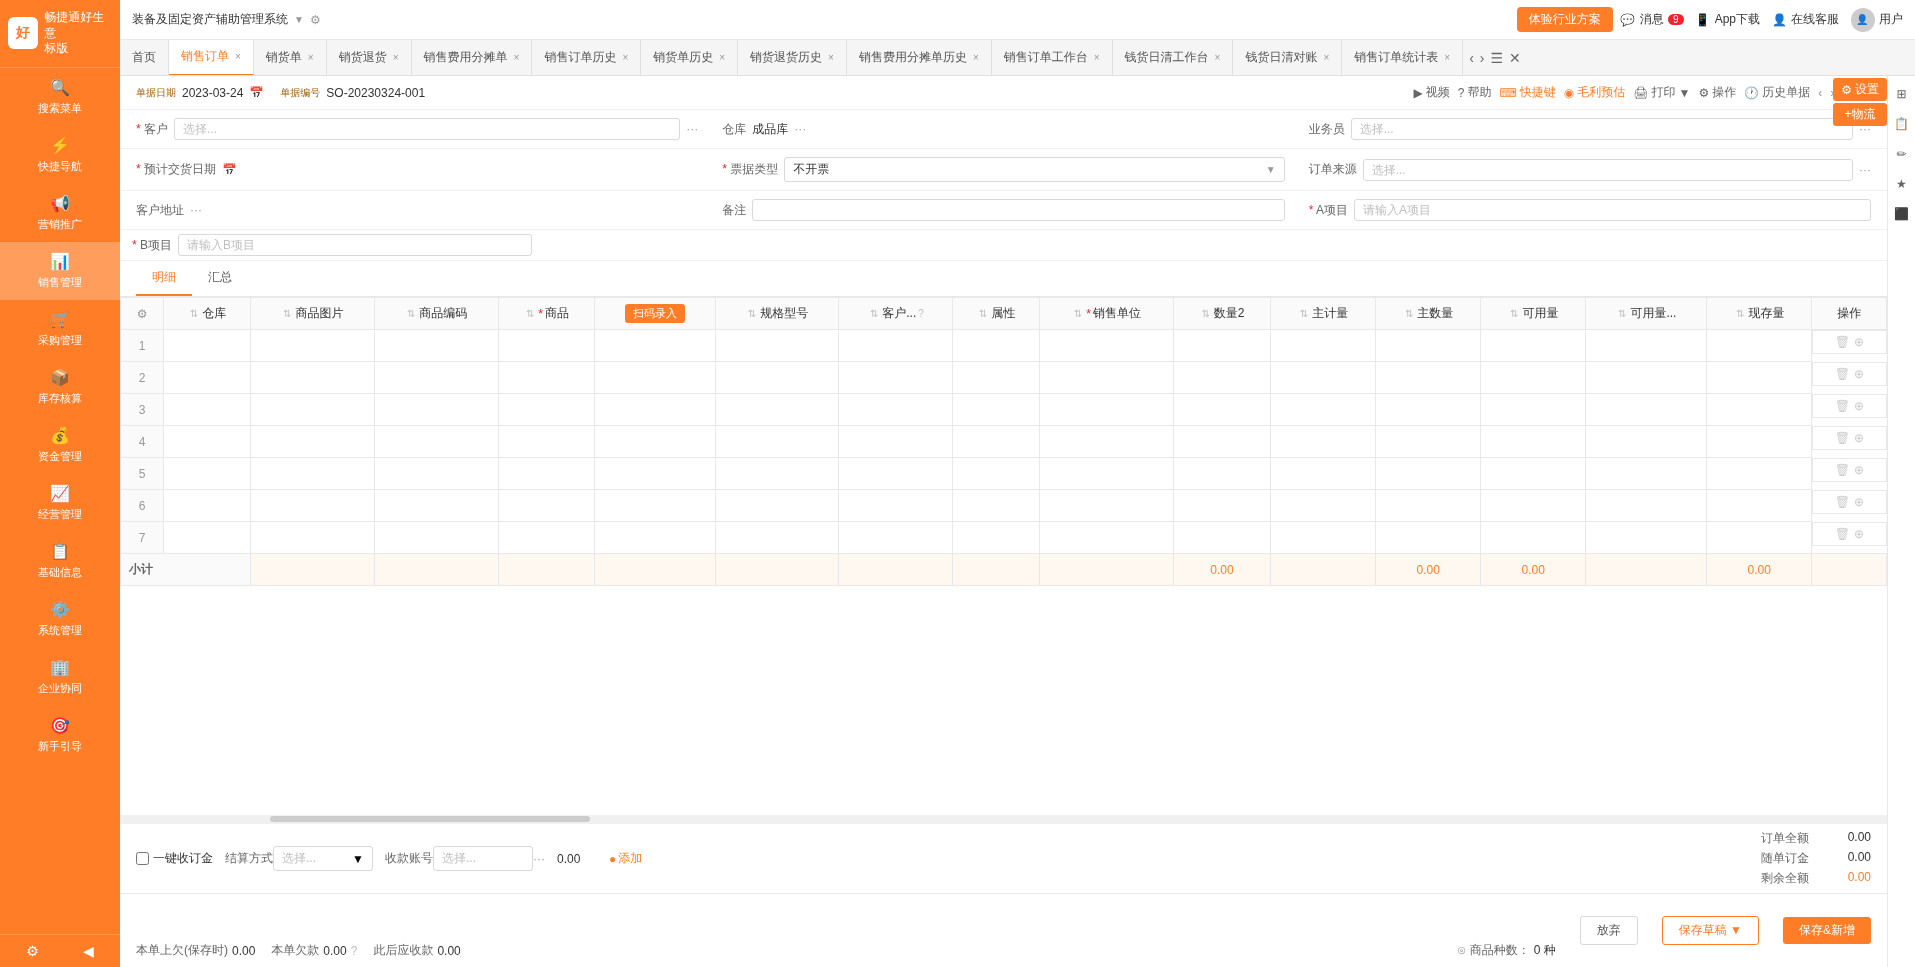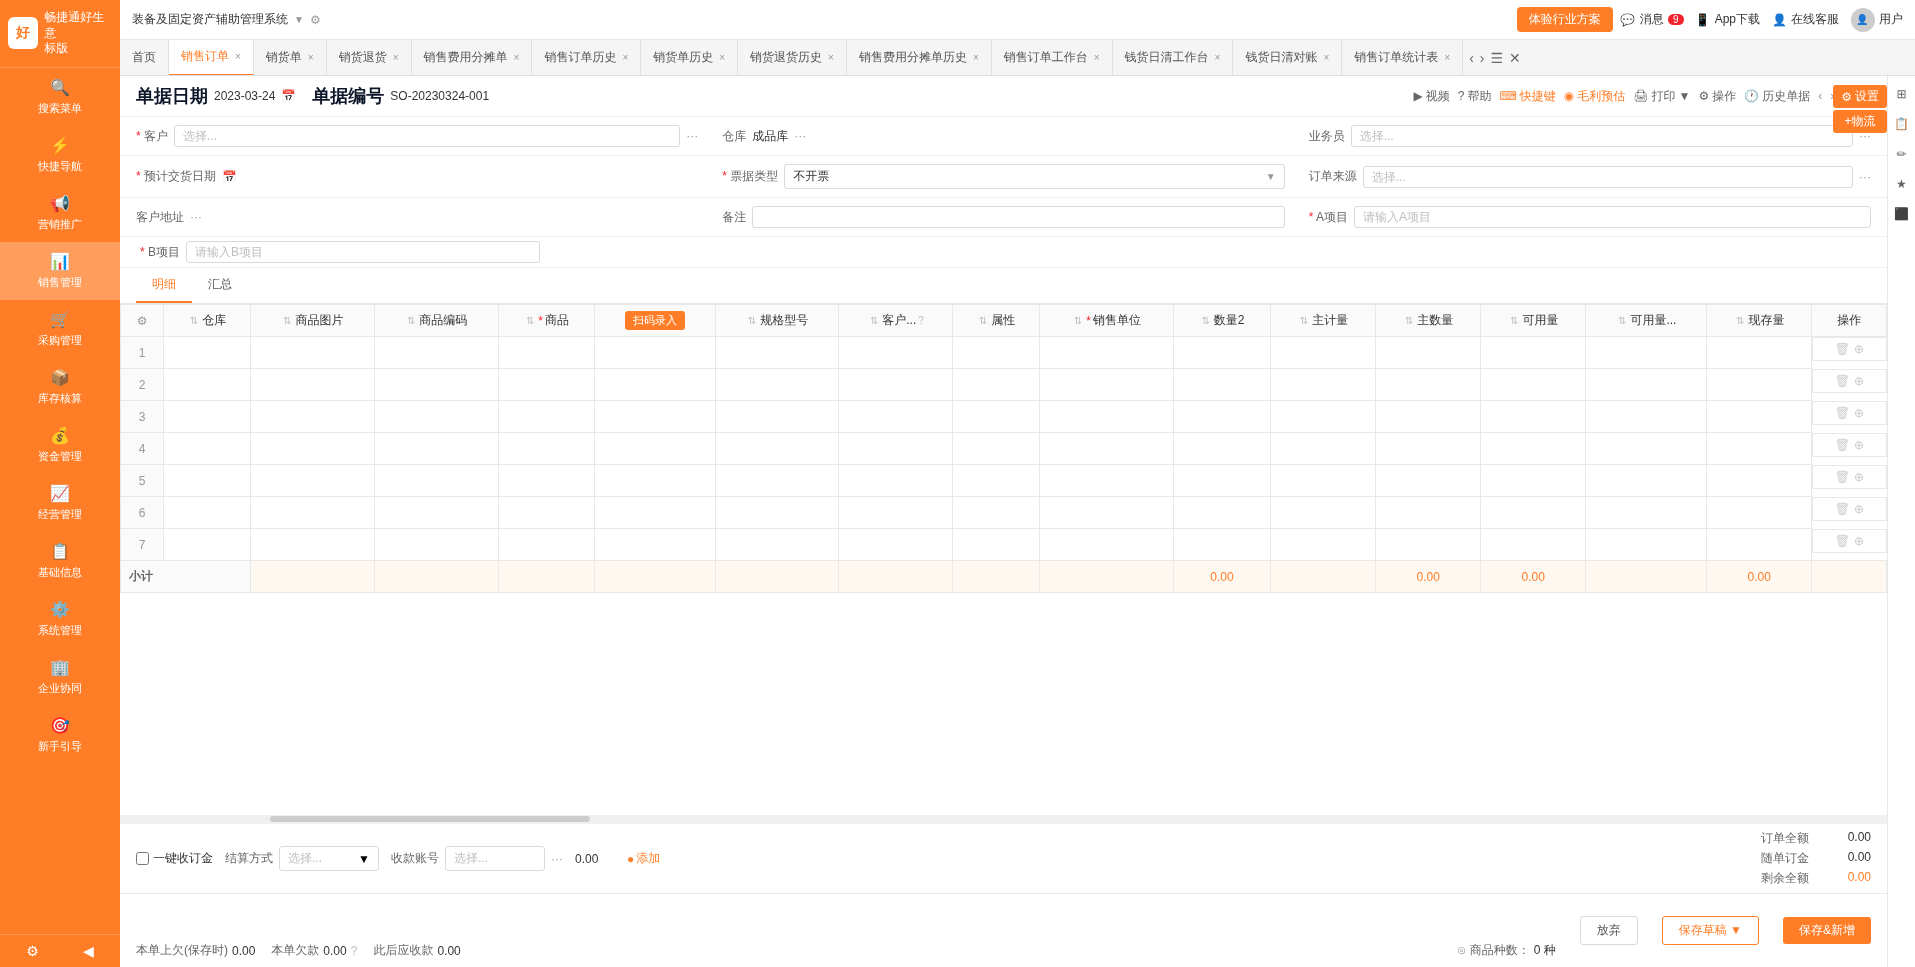--- a/index.html
+++ b/index.html
@@ -36,21 +36,21 @@
     .tabbar { height: 36px; background: #f5f5f5; display: flex; align-items: center; border-bottom: 1px solid #e0e0e0; flex-shrink: 0; overflow: hidden; }
     .tab { padding: 0 12px; height: 36px; display: flex; align-items: center; gap: 4px; cursor: pointer; white-space: nowrap; border-right: 1px solid #e0e0e0; color: #555; font-size: 12px; }
     .tab.active { background: white; color: #ff7d26; border-bottom: 2px solid #ff7d26; }
     .tab-close { color: #999; font-size: 10px; margin-left: 2px; }
     .tabbar-nav { display: flex; align-items: center; gap: 2px; padding: 0 4px; }
     .tabbar-nav-btn { color: #666; cursor: pointer; font-size: 14px; padding: 0 2px; }
 
     
     .form-header { padding: 8px 16px; border-bottom: 1px solid #f0f0f0; display: flex; align-items: center; gap: 16px; flex-shrink: 0; }
     .form-header-field { display: flex; align-items: center; gap: 6px; color: #333; }
-    .form-header-label { color: #0f172a; font-size: 18px; font-weight: bold; }
+    .form-header-label { color: #a16207; font-size: 10px; }
     .form-header-value { color: #333; font-size: 12px; font-weight: 500; }
     .form-header-actions { margin-left: auto; display: flex; align-items: center; gap: 8px; }
     .header-action-btn { color: #666; cursor: pointer; font-size: 12px; display: flex; align-items: center; gap: 3px; }
     .header-action-btn.orange { color: #ff7d26; }
 
     
     .form-section { padding: 8px 16px; border-bottom: 1px solid #f0f0f0; display: grid; grid-template-columns: 1fr 1fr 1fr; gap: 24px; align-items: center; }
     .form-field { display: flex; align-items: center; gap: 6px; }
     .form-field-label { color: #666; font-size: 12px; white-space: nowrap; }
     .form-field-label.required::before { content: '* '; color: #f5222d; }
@@ -83,21 +83,21 @@
     .subtotal-row { background: #fff8f0; }
     .subtotal-row td { font-weight: 500; color: #ff7d26; }
 
     
     .scroll-indicator { height: 8px; background: #f0f0f0; display: flex; align-items: center; padding: 0 200px 0 150px; flex-shrink: 0; }
     .scroll-thumb { width: 320px; height: 6px; background: #ccc; border-radius: 3px; }
 
     
     .form-bottom { padding: 6px 16px; border-top: 1px solid #f0f0f0; display: flex; align-items: center; gap: 12px; flex-shrink: 0; background: white; }
     .checkbox-label { display: flex; align-items: center; gap: 4px; cursor: pointer; color: #333; }
-    .form-bottom-field { display: flex; align-items: center; gap: 6px; }
+    .form-bottom-field { display: flex; align-items: center; }
     .form-bottom-label { color: #666; white-space: nowrap; }
     .add-btn { color: #ff7d26; cursor: pointer; display: flex; align-items: center; gap: 2px; }
     .amount-display { color: #333; min-width: 40px; }
     .footer-stat { display: flex; align-items: center; gap: 4px; color: #666; margin-top: 40px; }
     .footer-stat-value { color: #333; font-weight: 500; }
     .btn-discard { background: white; border: 1px solid #d9d9d9; color: #555; padding: 5px 16px; border-radius: 3px; cursor: pointer; font-size: 12px; }
     .btn-save-draft { background: white; border: 1px solid #ff7d26; color: #ff7d26; padding: 5px 16px; border-radius: 3px; cursor: pointer; font-size: 12px; }
     .btn-save-new { background: #ff7d26; color: white; padding: 5px 16px; border-radius: 3px; cursor: pointer; font-size: 12px; border: none; }
 
     .content-area { display: flex; flex: 1; overflow: hidden; position: relative; }
@@ -382,21 +382,21 @@
         <div class="form-field">
           <span class="form-field-label">备注</span>
           <input class="form-field-input" type="text" placeholder="" style="">
         </div>
         <div class="form-field">
           <span class="form-field-label required">A项目</span>
           <input class="form-field-input" type="text" placeholder="请输入A项目" style="">
         </div>
       </div>
 
-      <div style="padding:4px 20px;border-bottom:1px solid #f0f0f0;">
+      <div style="padding:4px 12px;border-bottom:1px solid #f0f0f0;">
         <div class="form-field" style="max-width:400px;">
           <span class="form-field-label required">B项目</span>
           <input class="form-field-input" type="text" placeholder="请输入B项目" style="">
         </div>
       </div>
 
       <div class="form-tabs">
         <div class="form-tab active">
           <span>明细</span>
         </div>

